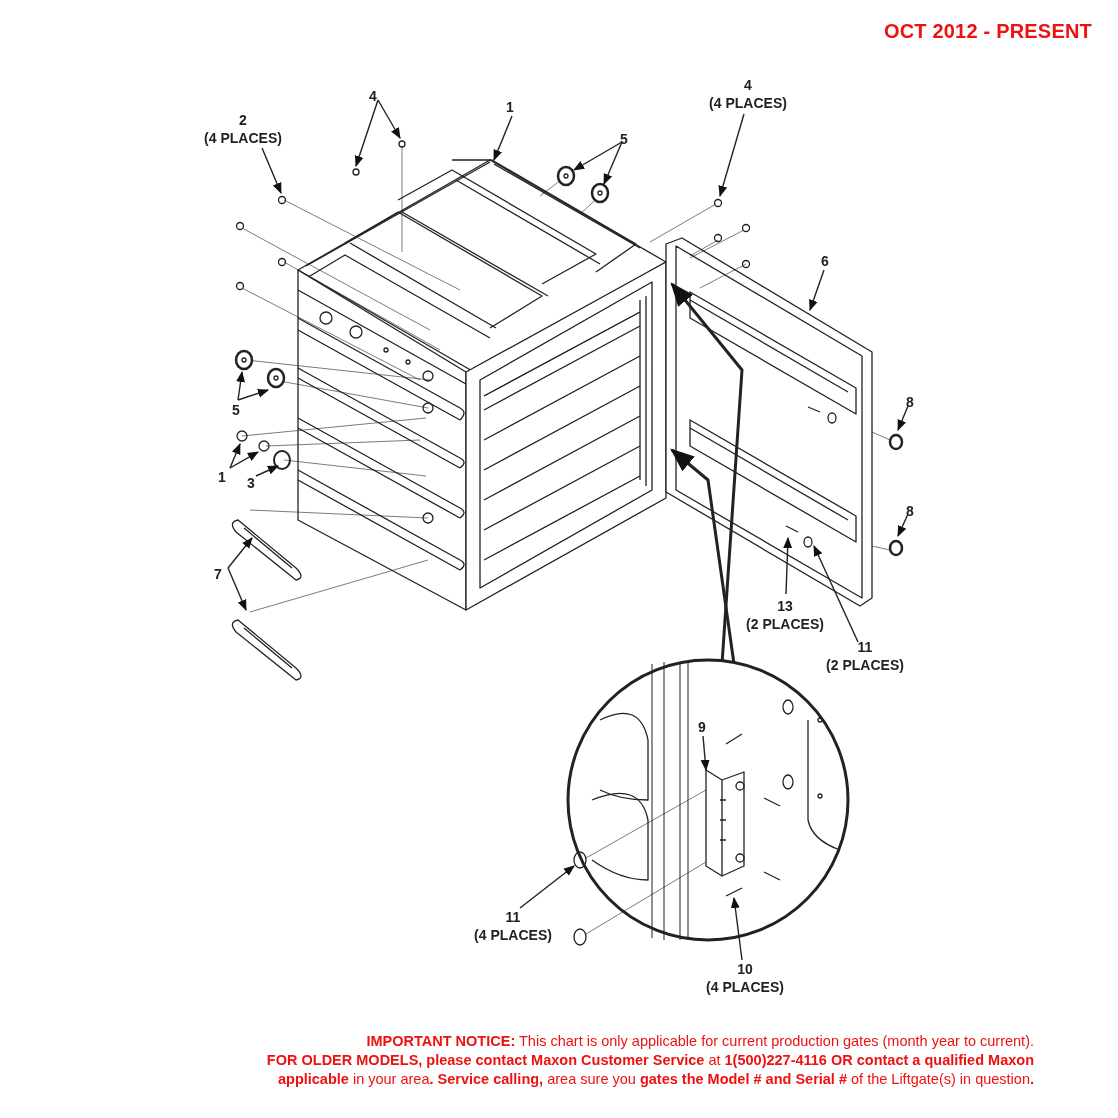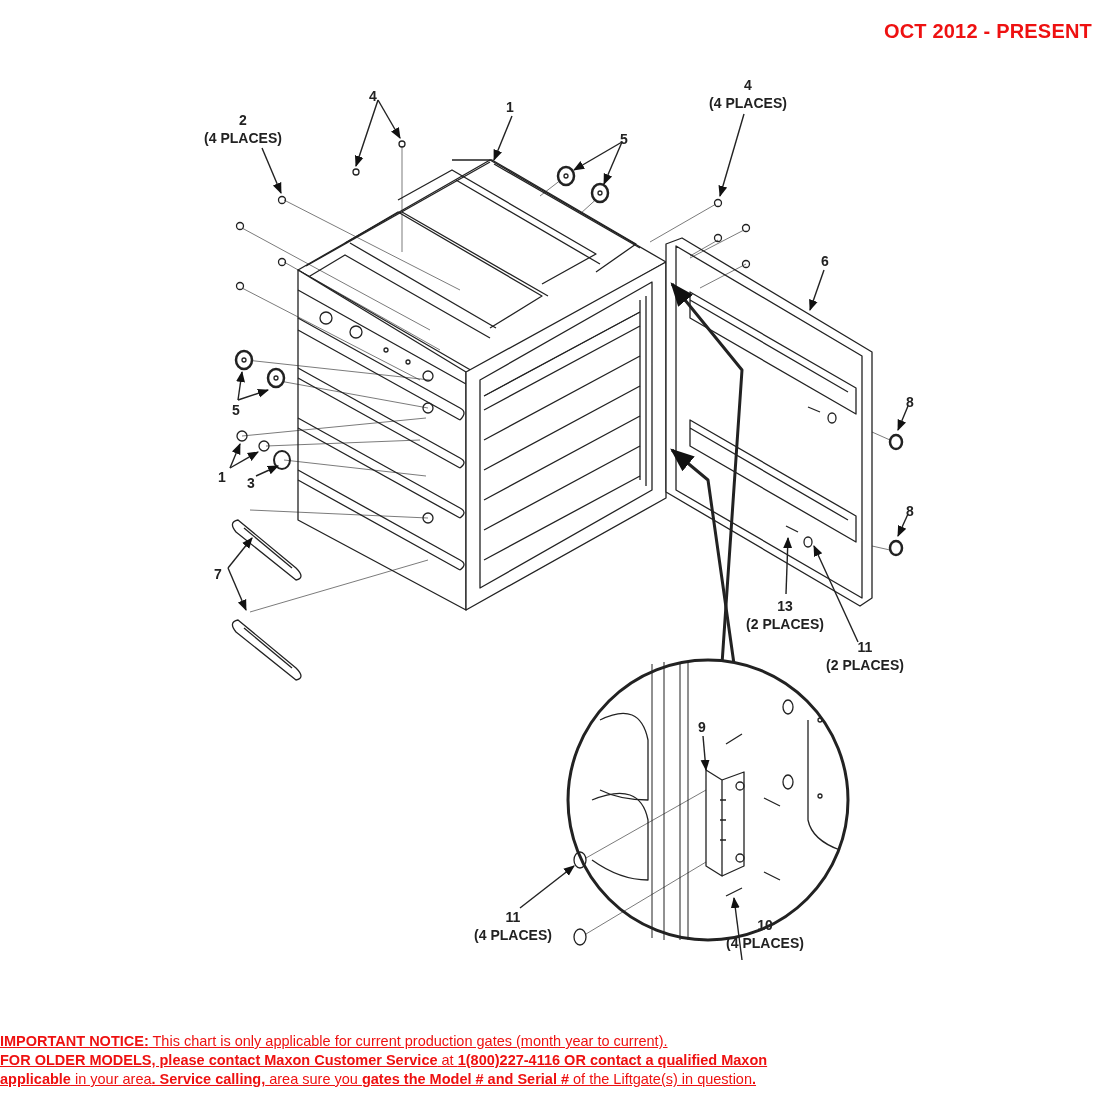--- a/index.html
+++ b/index.html
@@ -1,20 +1,20 @@
 <!DOCTYPE html>
 <html><head>
 <meta charset="utf-8">
 <style>
   html, body { margin:0; padding:0; background:#ffffff; }
   body { width:1118px; height:1118px; position:relative; overflow:hidden; font-family:"Liberation Sans", sans-serif; }
   .date-banner { position:absolute; top:20px; right:26px; color:#ee1111; font-weight:bold; font-size:20px; letter-spacing:0.2px; }
   .diagram { position:absolute; left:0; top:0; }
   .callout { position:absolute; font-weight:bold; font-size:14px; color:#222; text-align:center; line-height:18px; white-space:nowrap; transform:translateX(-50%); }
-  .notice { position:absolute; left:0; width:1034px; top:1032px; text-align:left; font-size:14.5px; line-height:19px; color:#ee1111;text-decoration:underline; }
+  .notice { position:absolute; left:0; width:1034px; top:1032px; text-align:right; font-size:14.5px; line-height:19px; color:#ee1111; }
   .notice b { font-weight:bold; }
 </style>
 </head>
 <body>
 
 <div class="date-banner">OCT 2012 - PRESENT</div>
 
 <svg class="diagram" width="1118" height="1118" viewBox="0 0 1118 1118">
   <defs>
     <marker id="ah" viewBox="0 0 10 10" refX="9" refY="5" markerWidth="8" markerHeight="8" orient="auto-start-reverse">
@@ -209,21 +209,21 @@
   </div>
 <div class="callout" style="left:910px;top:393px;">
     <div>8</div>
   </div>
 <div class="callout" style="left:910px;top:502px;">
     <div>8</div>
   </div>
 <div class="callout" style="left:702px;top:718px;">
     <div>9</div>
   </div>
-<div class="callout" style="left:745px;top:916px;margin-left:20px;">
+<div class="callout" style="left:745px;top:960px;">
     <div>10</div>
     <div>(4 PLACES)</div>
   </div>
 <div class="callout" style="left:865px;top:638px;">
     <div>11</div>
     <div>(2 PLACES)</div>
   </div>
 <div class="callout" style="left:513px;top:908px;">
     <div>11</div>
     <div>(4 PLACES)</div>
@@ -231,15 +231,15 @@
 <div class="callout" style="left:222px;top:468px;">
     <div>1</div>
   </div>
 <div class="callout" style="left:785px;top:597px;">
     <div>13</div>
     <div>(2 PLACES)</div>
   </div>
 
 <div class="notice">
   <div><b>IMPORTANT NOTICE:</b><span> This chart is only applicable for current production gates (month year to current).</span></div>
-  <div><b>FOR OLDER MODELS, please contact Maxon Customer Service</b><span> at </span><b>1(800)227-4116 OR contact a qualified Maxon</b></div>
+  <div><b>FOR OLDER MODELS, please contact Maxon Customer Service</b><span> at </span><b>1(500)227-4116 OR contact a qualified Maxon</b></div>
   <div><b>applicable</b><span> in your area</span><b>. Service calling,</b><span> area sure you </span><b>gates the Model # and Serial #</b><span> of the Liftgate(s) in question</span><b>.</b></div>
 </div>
 
 </body></html>

